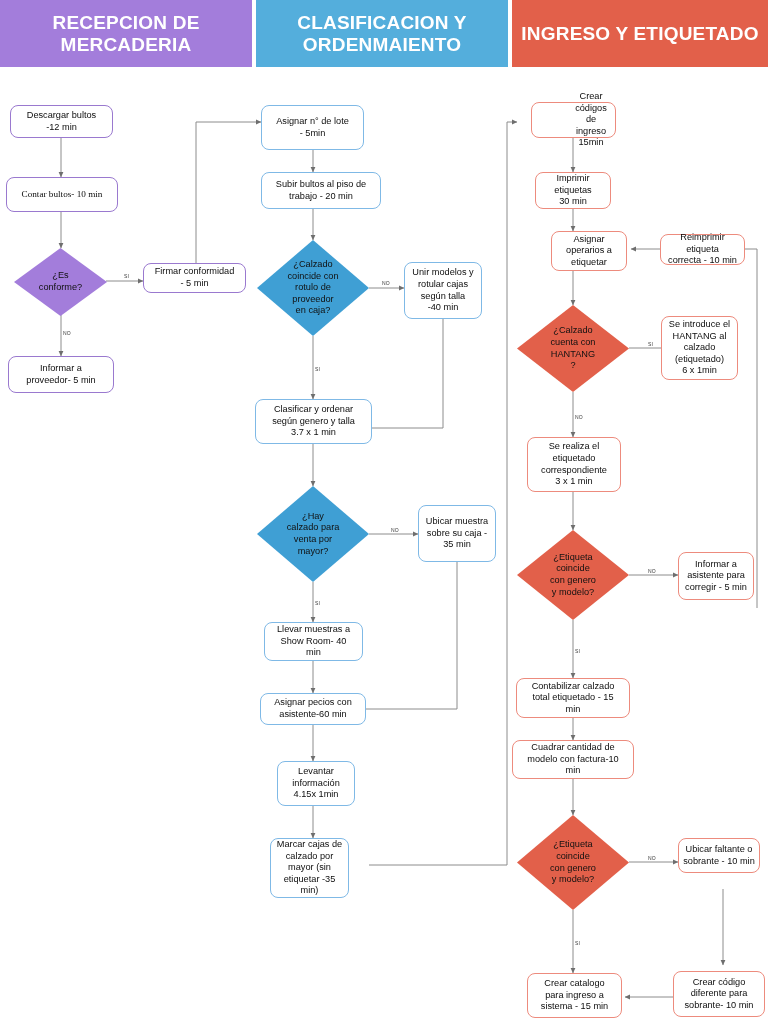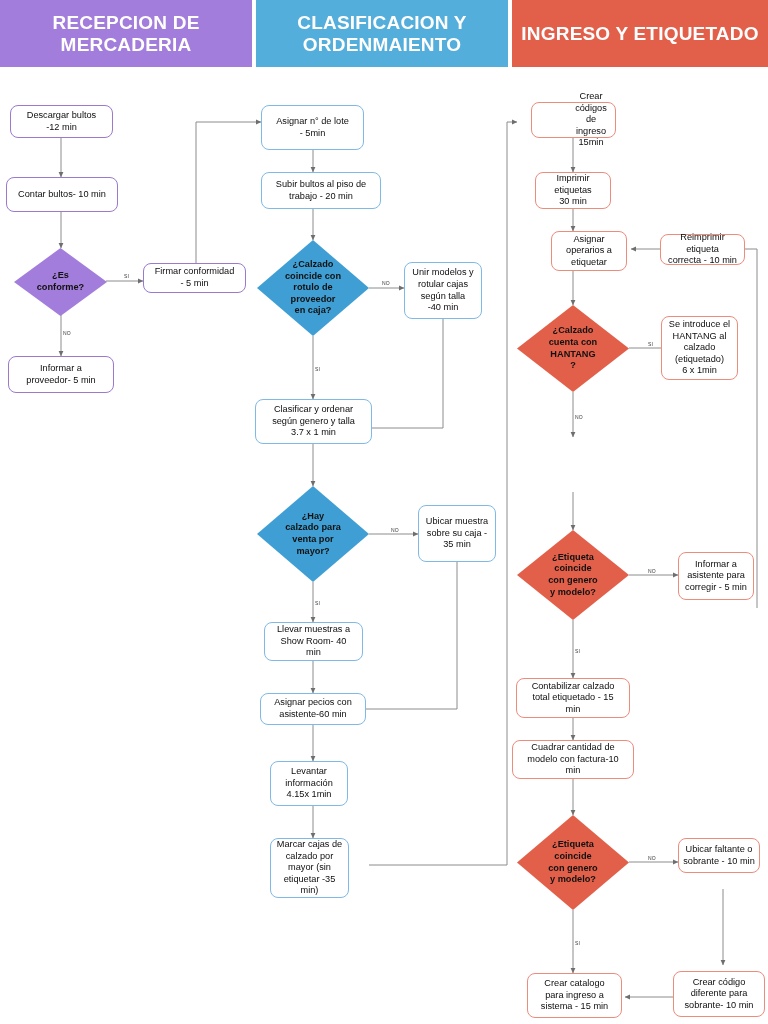--- a/index.html
+++ b/index.html
@@ -34,21 +34,21 @@
   }
   .proc{
     border-radius:8px;background:#ffffff;border:1.1px solid #9a79cf;
   }
   .proc.blue{border-color:#7fb9e6;}
   .proc.red{border-color:#ed8b7d;}
 
   .dec{background:#a37ddb;color:#111;border:none;}
   .dec.blue{background:#3f9fd4;}
   .dec.red{background:#e2604a;}
-  .dec span{position:relative;z-index:2;display:block;width:78%;font-weight:bold;}
+  .dec span{position:relative;z-index:2;display:block;width:78%;font-weight:normal;}
   .dec::before{
     content:"";position:absolute;left:0;top:0;width:100%;height:100%;
     background:inherit;
     -webkit-clip-path:polygon(50% 0,100% 50%,50% 100%,0 50%);
     clip-path:polygon(50% 0,100% 50%,50% 100%,0 50%);
   }
   .dec{background-clip:padding-box;}
   .dec{ -webkit-clip-path:polygon(50% 0,100% 50%,50% 100%,0 50%);
         clip-path:polygon(50% 0,100% 50%,50% 100%,0 50%); }
   .dec::before{display:none;}
@@ -131,21 +131,21 @@
   <div class="edge-label" style="left:648px;top:341px;">SI</div>
   <div class="edge-label" style="left:575px;top:414px;">NO</div>
   <div class="edge-label" style="left:648px;top:568px;">NO</div>
   <div class="edge-label" style="left:575px;top:648px;">SI</div>
   <div class="edge-label" style="left:648px;top:855px;">NO</div>
   <div class="edge-label" style="left:575px;top:940px;">SI</div>
 
   <div class="node proc" style="left:10px;top:105px;width:103px;height:33px;">Descargar bultos
 -12 min</div>
 
-  <div class="node proc" style="left:6px;top:177px;width:112px;height:35px;">Contar bultos- 10 min</div>
+  <div class="node proc" style="left:6px;top:177px;width:112px;height:35px;font-family:Liberation Serif, serif;">Contar bultos- 10 min</div>
 
   <div class="node dec" style="left:14px;top:248px;width:93px;height:68px;">
     <span>¿Es
 conforme?</span>
   </div>
 
   <div class="node proc" style="left:143px;top:263px;width:103px;height:30px;">Firmar conformidad
 -  5 min</div>
 
   <div class="node proc" style="left:8px;top:356px;width:106px;height:37px;">Informar a
@@ -185,21 +185,21 @@
 sobre su caja -
 35 min</div>
 
   <div class="node proc blue" style="left:264px;top:622px;width:99px;height:39px;">Llevar muestras a
 Show Room- 40
 min</div>
 
   <div class="node proc blue" style="left:260px;top:693px;width:106px;height:32px;">Asignar pecios con
 asistente-60 min</div>
 
-  <div class="node proc blue" style="left:270px;top:761px;width:78px;height:45px;">Levantar
+  <div class="node proc blue" style="left:277px;top:761px;width:78px;height:45px;">Levantar
 información
 4.15x  1min</div>
 
   <div class="node proc blue" style="left:270px;top:838px;width:79px;height:60px;">Marcar cajas de
 calzado por
 mayor (sin
 etiquetar -35
 min)</div>
 
   <div class="node proc red" style="left:531px;top:102px;width:85px;height:36px;padding-left:38px;">Crear códigos
@@ -223,20 +223,24 @@
 HANTANG
 ?</span>
   </div>
 
   <div class="node proc red" style="left:661px;top:316px;width:77px;height:64px;">Se introduce el
 HANTANG al
 calzado
 (etiquetado)
 6 x 1min</div>
 
+  <div class="node proc red" style="left:527px;top:437px;width:94px;height:55px;">Se realiza el
+etiquetado
+correspondiente
+3 x 1 min</div>
 
   <div class="node dec red" style="left:517px;top:530px;width:112px;height:90px;">
     <span>¿Etiqueta
 coincide
 con genero
 y modelo?</span>
   </div>
 
   <div class="node proc red" style="left:678px;top:552px;width:76px;height:48px;">Informar a
 asistente para

